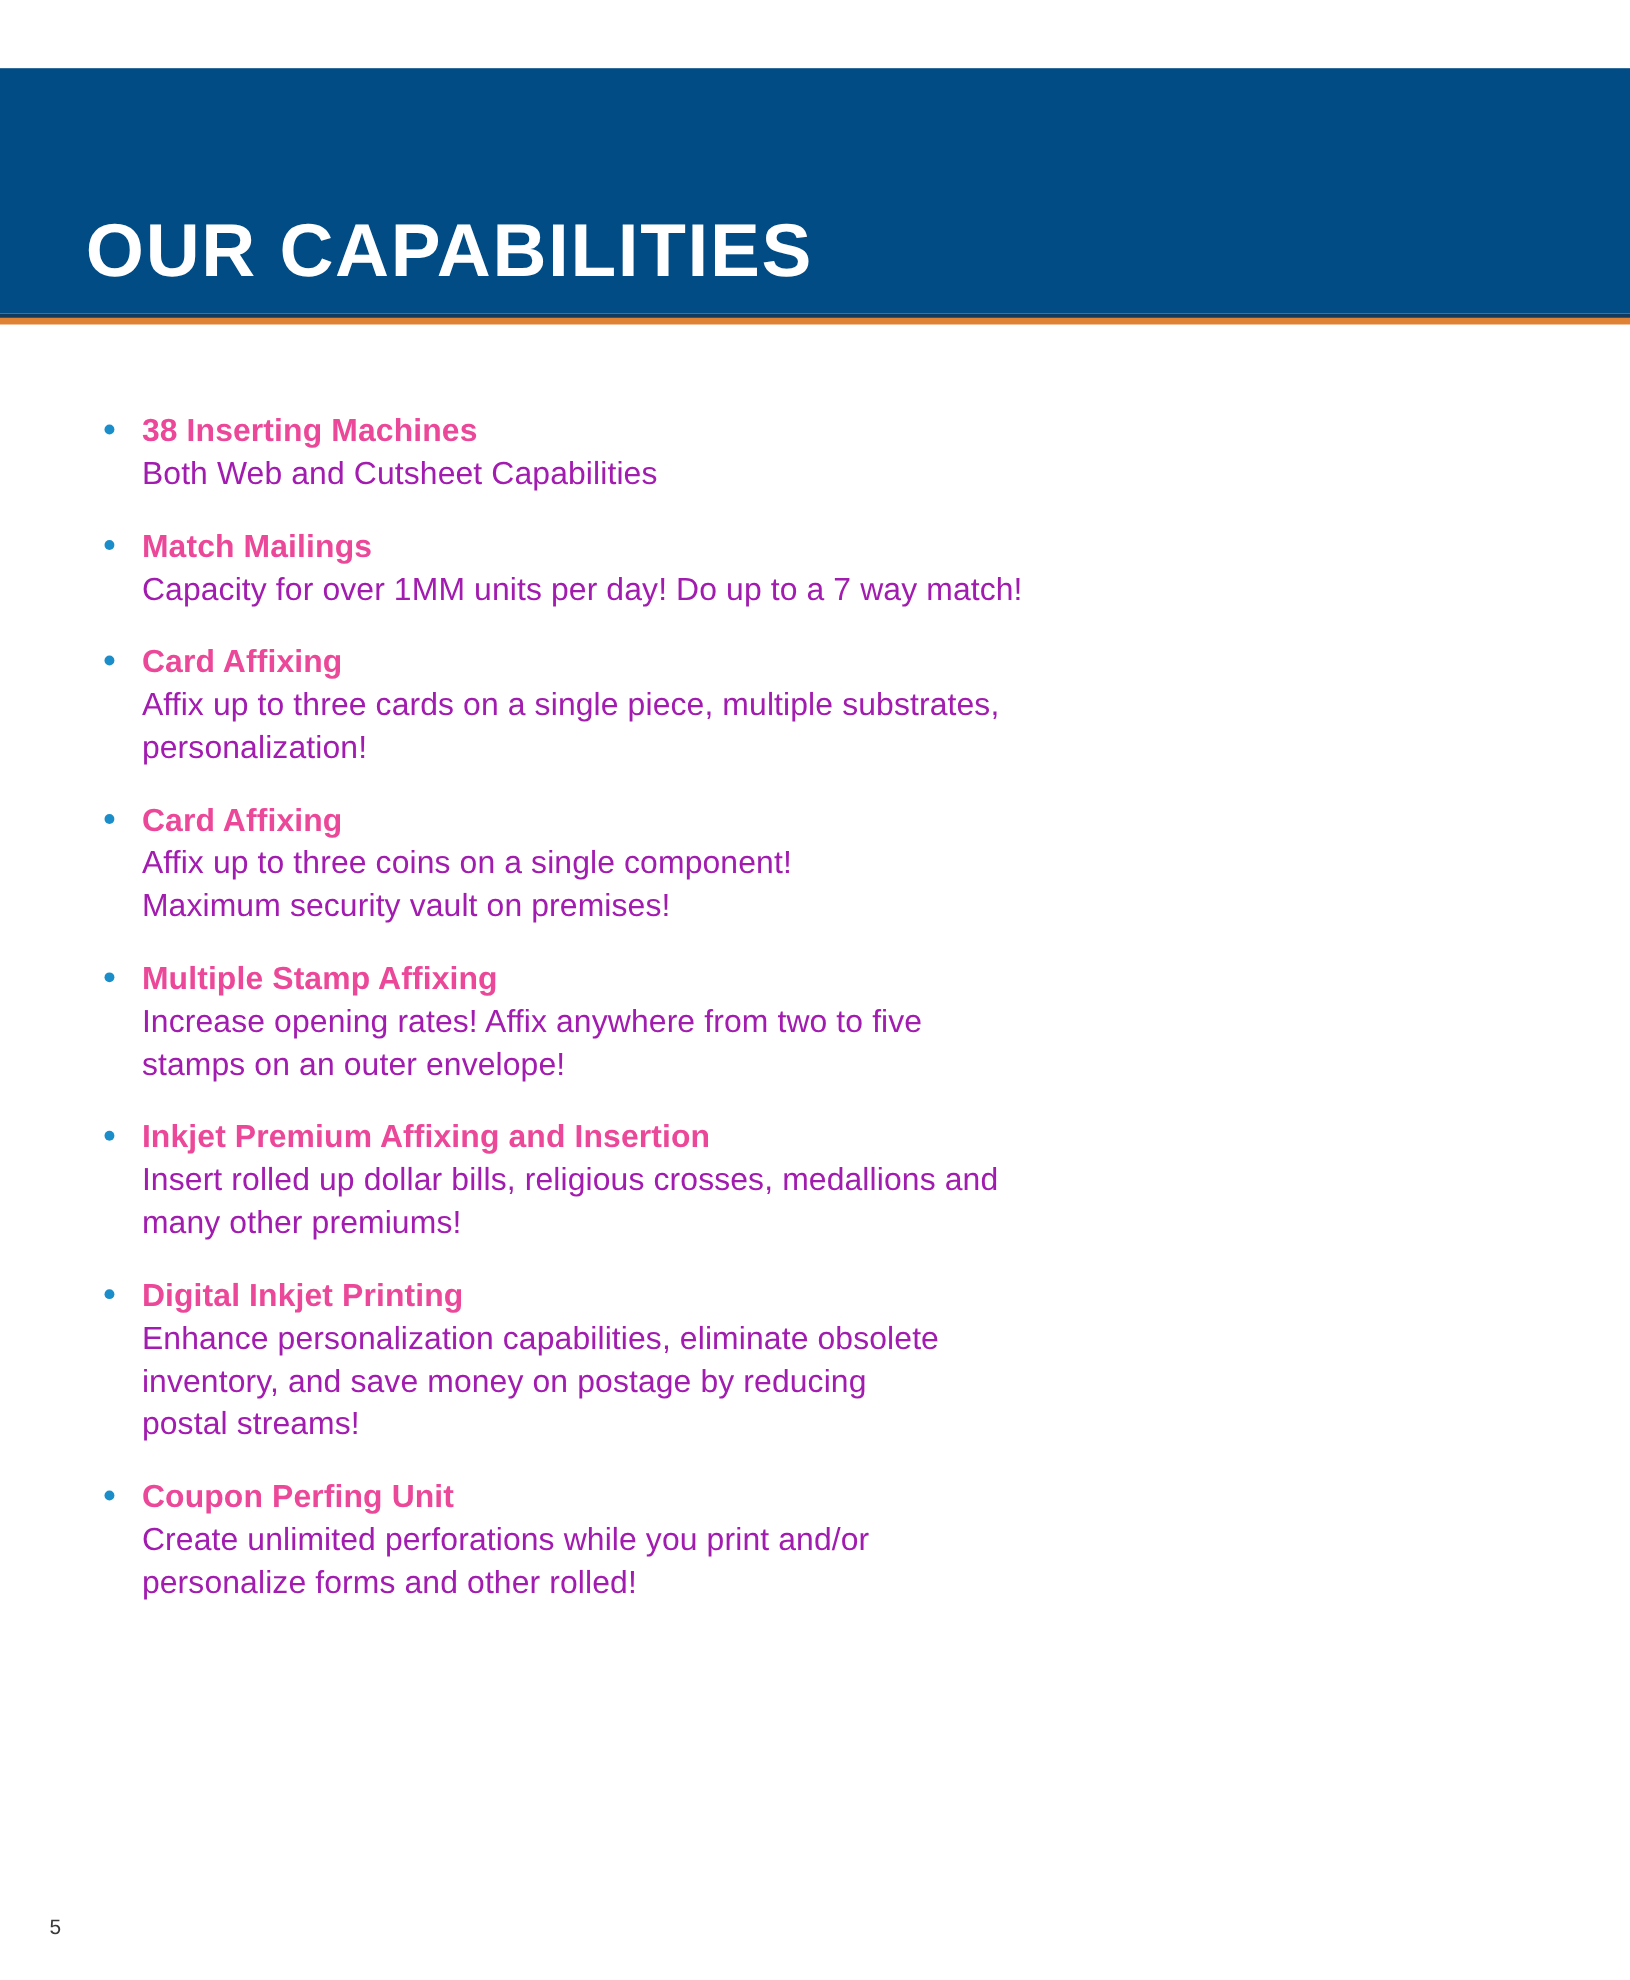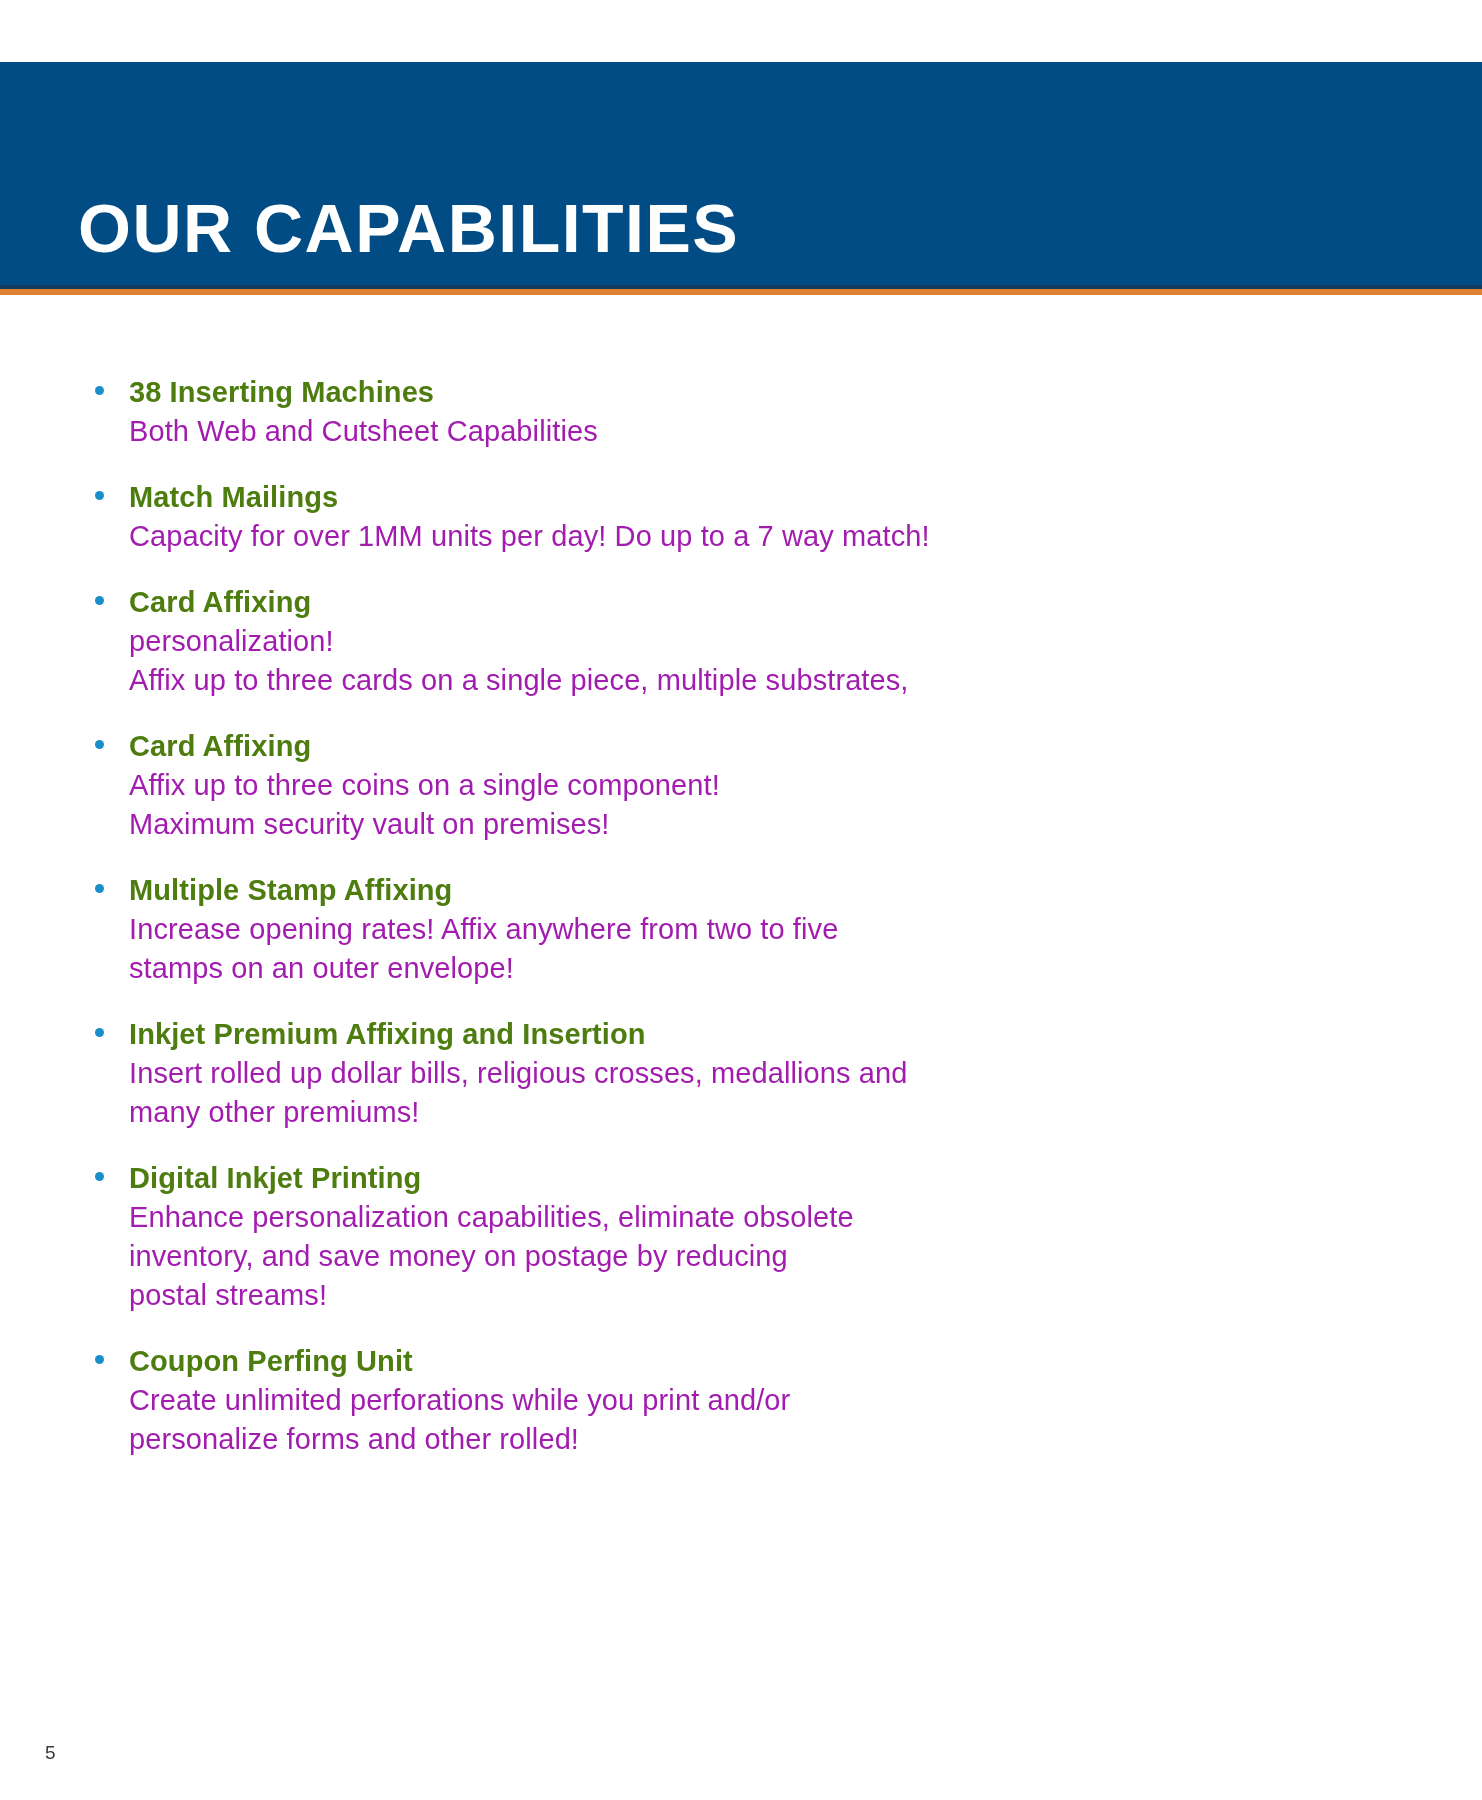--- a/index.html
+++ b/index.html
@@ -84,21 +84,21 @@
     border-radius: 50%;
     background: #1B8ECA;
   }
   .cap-heading {
     margin: 0;
     padding: 0 60px 0 129px;
     font-family: "Liberation Sans", sans-serif;
     font-weight: bold;
     font-size: 29px;
     line-height: 40px;
-    color: #4d7c0f;
+    color: #ec4899;
     letter-spacing: 0.1px;
   }
   .cap-desc {
     margin: 0;
     padding: 0 120px 0 129px;
     font-family: "Liberation Sans", sans-serif;
     font-weight: normal;
     font-size: 29px;
     line-height: 39px;
     color: #a21caf;
@@ -147,22 +147,22 @@
         <span class="cap-bullet"></span>
         <div class="cap-heading">Match Mailings</div>
         <div class="cap-desc">
           <span class="cap-desc-line">Capacity for over 1MM units per day! Do up to a 7 way match!</span>
         </div>
       </li>
       <li class="cap-item">
         <span class="cap-bullet"></span>
         <div class="cap-heading">Card Affixing</div>
         <div class="cap-desc">
+          <span class="cap-desc-line">Affix up to three cards on a single piece, multiple substrates,</span>
           <span class="cap-desc-line">personalization!</span>
-          <span class="cap-desc-line">Affix up to three cards on a single piece, multiple substrates,</span>
         </div>
       </li>
       <li class="cap-item">
         <span class="cap-bullet"></span>
         <div class="cap-heading">Card Affixing</div>
         <div class="cap-desc">
           <span class="cap-desc-line">Affix up to three coins on a single component!</span>
           <span class="cap-desc-line">Maximum security vault on premises!</span>
         </div>
       </li>

